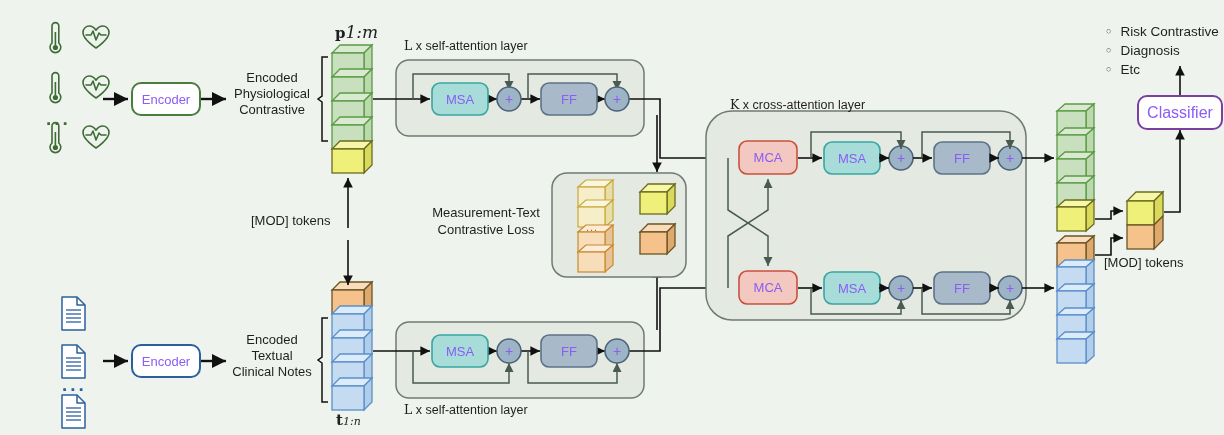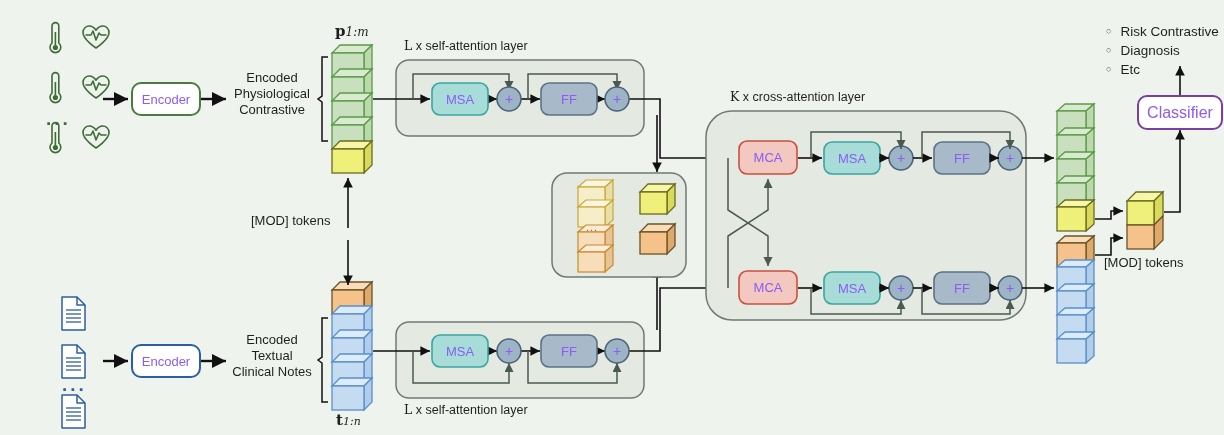--- a/index.html
+++ b/index.html
@@ -381,50 +381,54 @@
   <div>Physiological</div>
   <div>Contrastive</div>
 </div>
 <div class="lbl ctr" style="left:224px;top:332px;width:96px;font-size:13px;line-height:16px;">
   <div>Encoded</div>
   <div>Textual</div>
   <div>Clinical Notes</div>
 </div>
 
 <div class="lbl" style="left:335px;top:22px;font-size:15px;">
-  <span class="mathv">p</span><span class="mathsub" style="font-size:12px;text-align:right;">1:m</span>
+  <span class="mathv">p</span><span class="mathsub" style="font-size:17px;text-align:right;">1:m</span>
 </div>
 <div class="lbl" style="left:336px;top:411px;font-size:15px;">
   <span class="mathv">t</span><span class="mathsub" style="font-size:11px;">1:n</span>
 </div>
 
 <div class="lbl" style="left:251px;top:213px;font-size:13px;">[MOD] tokens</div>
 <div class="lbl" style="left:1104px;top:255px;font-size:13px;">[MOD] tokens</div>
 
 <div class="lbl" style="left:404px;top:38px;font-size:12.5px;">
   <span class="kfont">L</span><span> x self-attention layer</span>
 </div>
 <div class="lbl" style="left:404px;top:402px;font-size:12.5px;">
   <span class="kfont">L</span><span> x self-attention layer</span>
 </div>
 
-<div class="lbl" style="left:730px;top:89px;font-size:12.5px;">
+<div class="lbl" style="left:730px;top:97px;font-size:12.5px;">
   <span class="kfont">K</span><span> x cross-attention layer</span>
 </div>
 
 <div class="bx-txt" style="left:432px;top:83px;width:56px;height:32px;font-size:13px;">MSA</div>
 <div class="bx-txt" style="left:497px;top:87px;width:24px;height:24px;font-size:14px;">+</div>
 <div class="bx-txt" style="left:541px;top:83px;width:56px;height:32px;font-size:13px;">FF</div>
 <div class="bx-txt" style="left:605px;top:87px;width:24px;height:24px;font-size:14px;">+</div>
 
 <div class="bx-txt" style="left:432px;top:335px;width:56px;height:32px;font-size:13px;">MSA</div>
 <div class="bx-txt" style="left:497px;top:339px;width:24px;height:24px;font-size:14px;">+</div>
 <div class="bx-txt" style="left:541px;top:335px;width:56px;height:32px;font-size:13px;">FF</div>
 <div class="bx-txt" style="left:605px;top:339px;width:24px;height:24px;font-size:14px;">+</div>
 
+<div class="lbl ctr" style="left:424px;top:204px;width:124px;font-size:13px;line-height:17px;">
+  <div>Measurement-Text</div>
+  <div>Contrastive Loss</div>
+</div>
 <div class="lbl" style="left:586px;top:221px;font-size:11px;letter-spacing:1px;color:#8a7520;">...</div>
 
 <div class="bx-txt" style="left:739px;top:141px;width:58px;height:33px;font-size:13px;">MCA</div>
 <div class="bx-txt" style="left:824px;top:142px;width:56px;height:32px;font-size:13px;">MSA</div>
 <div class="bx-txt" style="left:889px;top:146px;width:24px;height:24px;font-size:14px;">+</div>
 <div class="bx-txt" style="left:934px;top:142px;width:56px;height:32px;font-size:13px;">FF</div>
 <div class="bx-txt" style="left:998px;top:146px;width:24px;height:24px;font-size:14px;">+</div>
 
 <div class="bx-txt" style="left:739px;top:271px;width:58px;height:33px;font-size:13px;">MCA</div>
 <div class="bx-txt" style="left:824px;top:272px;width:56px;height:32px;font-size:13px;">MSA</div>

